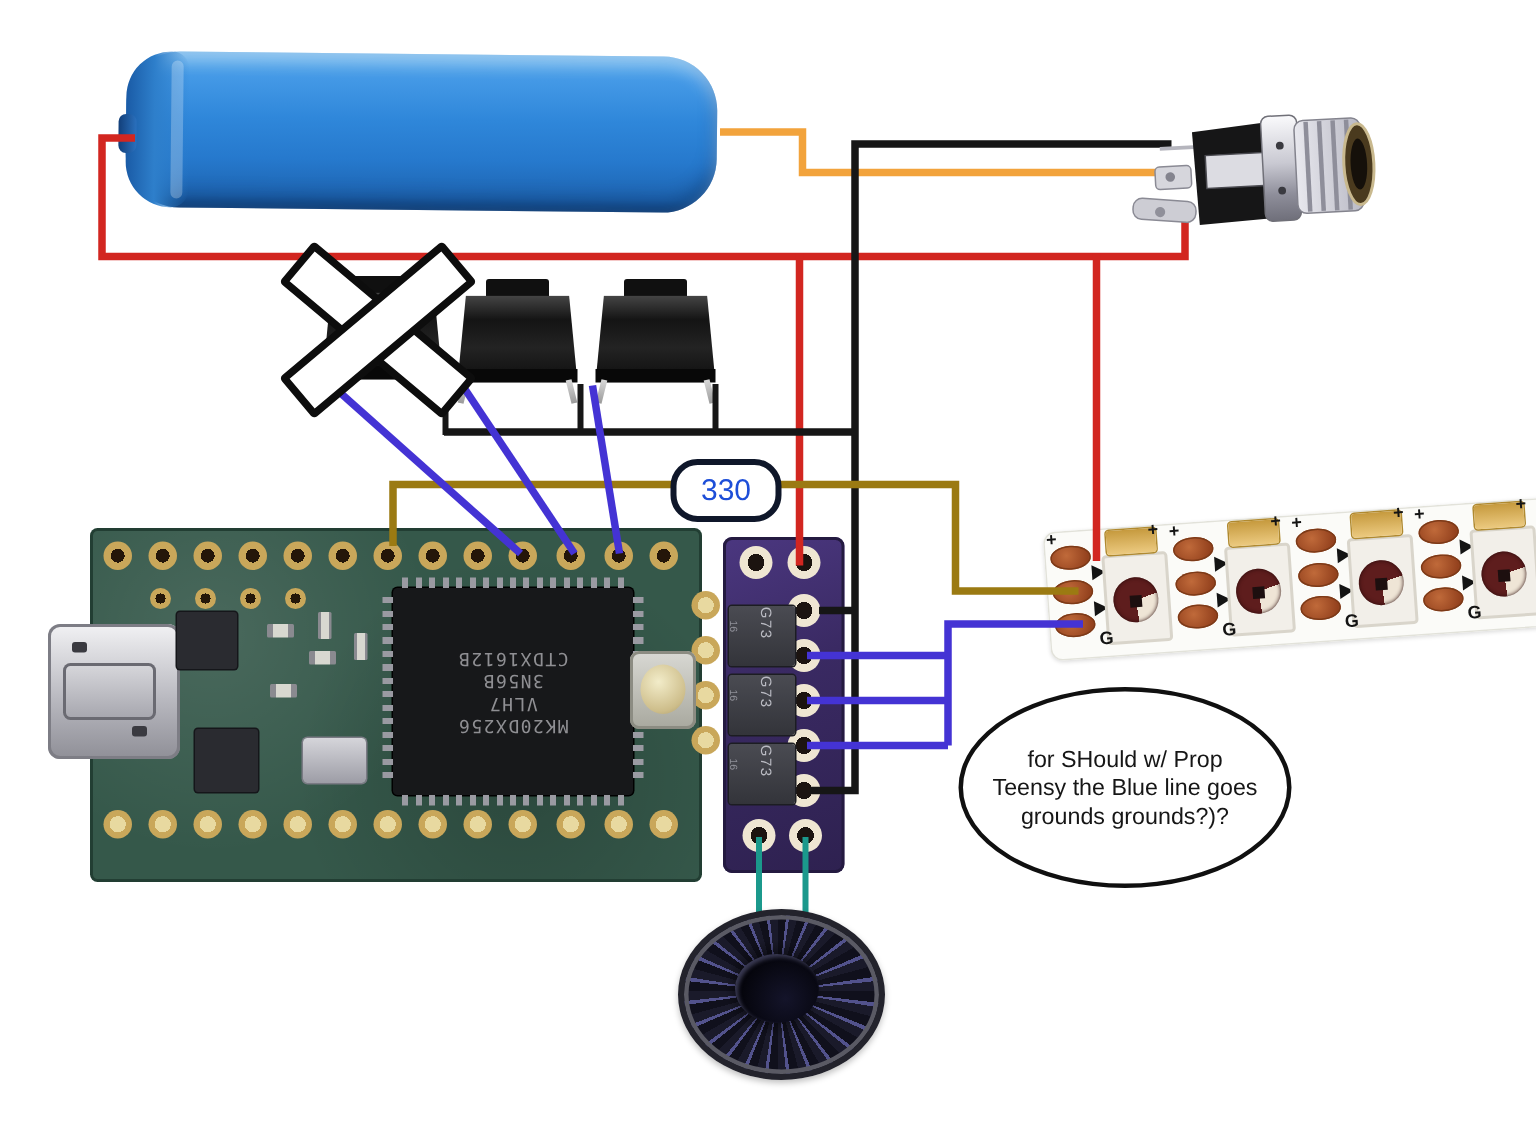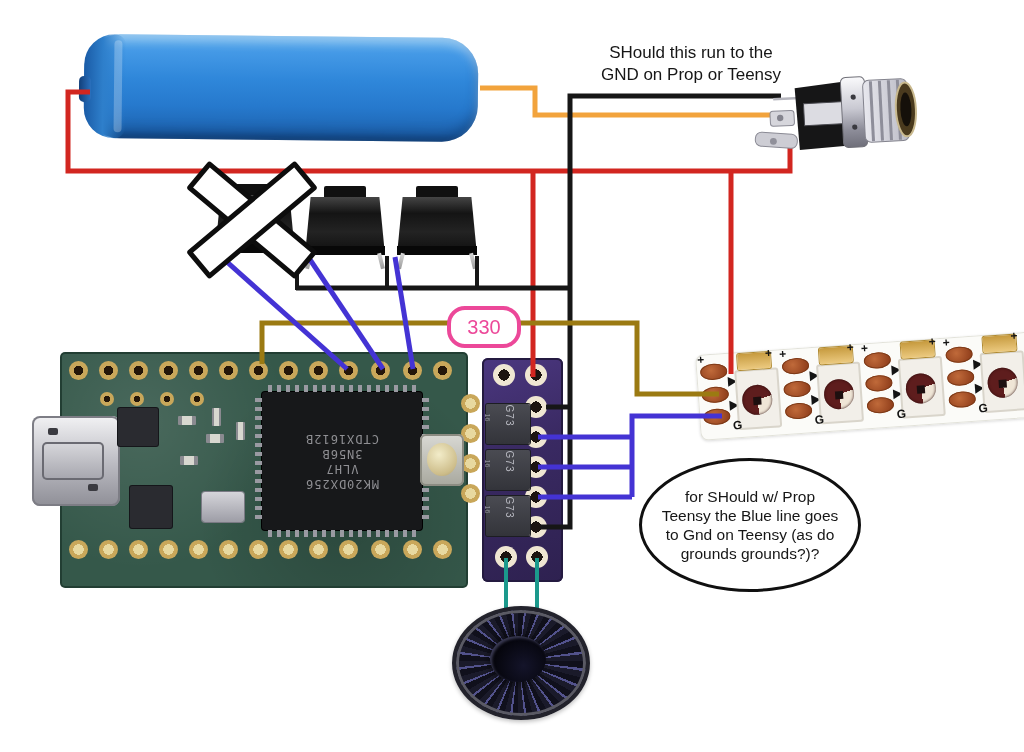--- a/index.html
+++ b/index.html
@@ -13,22 +13,22 @@
     transform:rotate(.6deg);box-shadow:inset 0 6px 10px rgba(255,255,255,.35), inset 0 -8px 12px rgba(0,30,70,.35);}
   .battery .cap{position:absolute;left:0;top:0;width:42px;height:100%;border-radius:36px 14px 14px 36px;
     background:linear-gradient(90deg,#1a5ba6 0%,#2e7fcb 45%,rgba(255,255,255,0) 100%);}
   .battery .ridge{position:absolute;left:30px;top:6px;width:8px;height:92px;border-radius:4px;
     background:rgba(255,255,255,.25);}
   .battery .nub{position:absolute;left:-5px;top:42px;width:12px;height:26px;border-radius:5px;
     background:linear-gradient(90deg,#123f7a,#2a70bd);}
 
   
   .topnote{left:558px;top:42px;width:266px;text-align:center;font-size:17px;line-height:22px;color:#161616;}
-  .resistor{left:447px;top:306px;width:66px;height:34px;background:#fff;border:4px solid #ec4899;
-    border-radius:18px;display:flex;align-items:center;justify-content:center;font-size:20px;color:#ec4899;}
+  .resistor{left:447px;top:306px;width:66px;height:34px;background:#fff;border:4px solid #0f172a;
+    border-radius:18px;display:flex;align-items:center;justify-content:center;font-size:20px;color:#1d4ed8;}
   .bubble{left:639px;top:458px;width:216px;height:128px;background:#fff;border:3.5px solid #101010;
     border-radius:50%;display:flex;flex-direction:column;align-items:center;justify-content:center;
     font-size:15.5px;line-height:19px;color:#161616;text-align:center;}
 
   
   .btn{width:80px;height:58px;}
   .btn .tab{position:absolute;left:19px;top:-11px;width:42px;height:14px;background:#101010;border-radius:2px;}
   .btn .body{position:absolute;inset:0;background:linear-gradient(180deg,#454545 0%,#141414 28%,#232323 60%,#0d0d0d 100%);
     clip-path:polygon(7% 0,93% 0,100% 100%,0 100%);border-radius:4px;}
   .btn .base{position:absolute;left:0;bottom:0;width:100%;height:9px;background:#080808;}
@@ -362,29 +362,24 @@
       <line x1="157" y1="25" x2="157" y2="85" stroke="#8e8e9a" stroke-width="3"></line>
       <ellipse cx="164" cy="55" rx="10" ry="27" fill="#4a3a1e" stroke="#c9b98e" stroke-width="2"></ellipse>
       <ellipse cx="164" cy="55" rx="5.5" ry="17" fill="#15100a"></ellipse>
     </g>
   </svg>
 
   <div class="abs resistor">
     <span>330</span>
   </div>
 
-  <div class="abs topnote">
-    <div>SHould this run to the</div>
-    <div>GND on Prop or Teensy</div>
-  </div>
 
   <div class="abs bubble">
     <div>for SHould w/ Prop</div>
     <div>Teensy the Blue line goes</div>
-    <div>to Gnd on Teensy (as do</div>
     <div>grounds grounds?)?</div>
   </div>
 
   <div class="abs speaker">
     <div class="hub"></div>
   </div>
 
 </div>
 
 </body></html>

